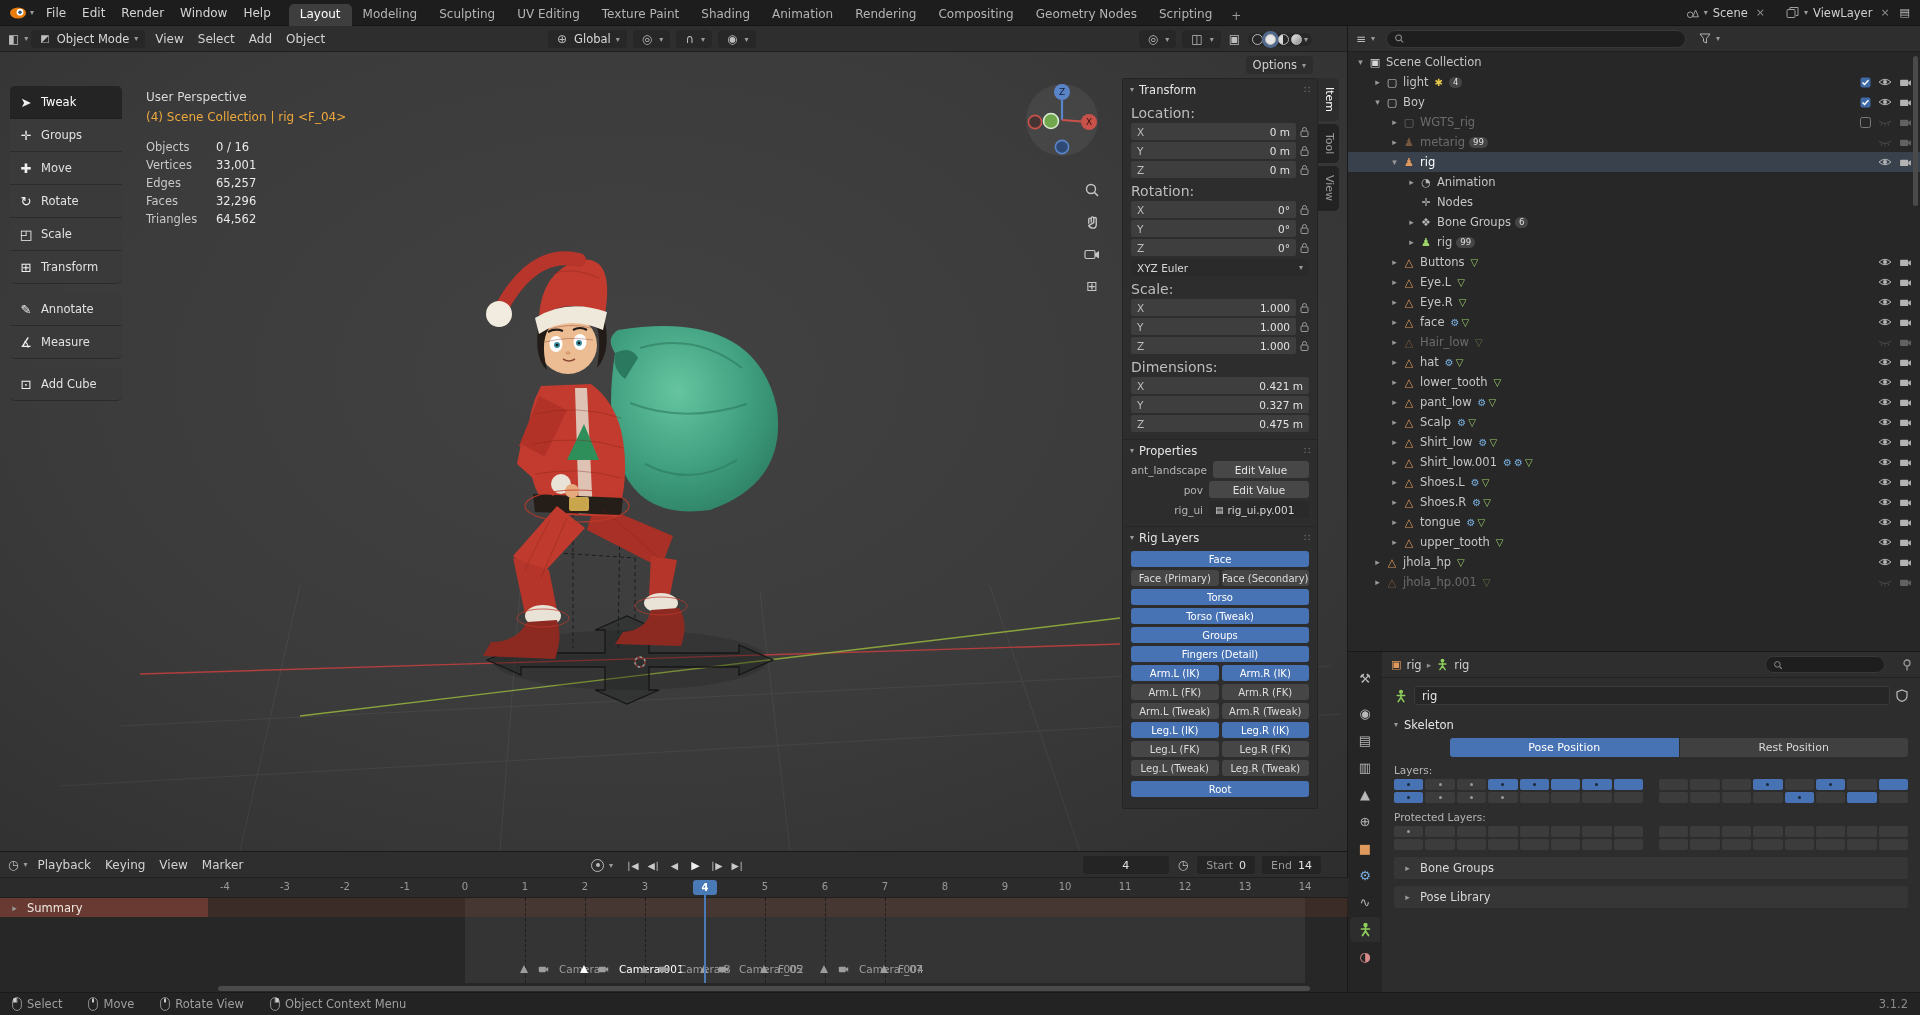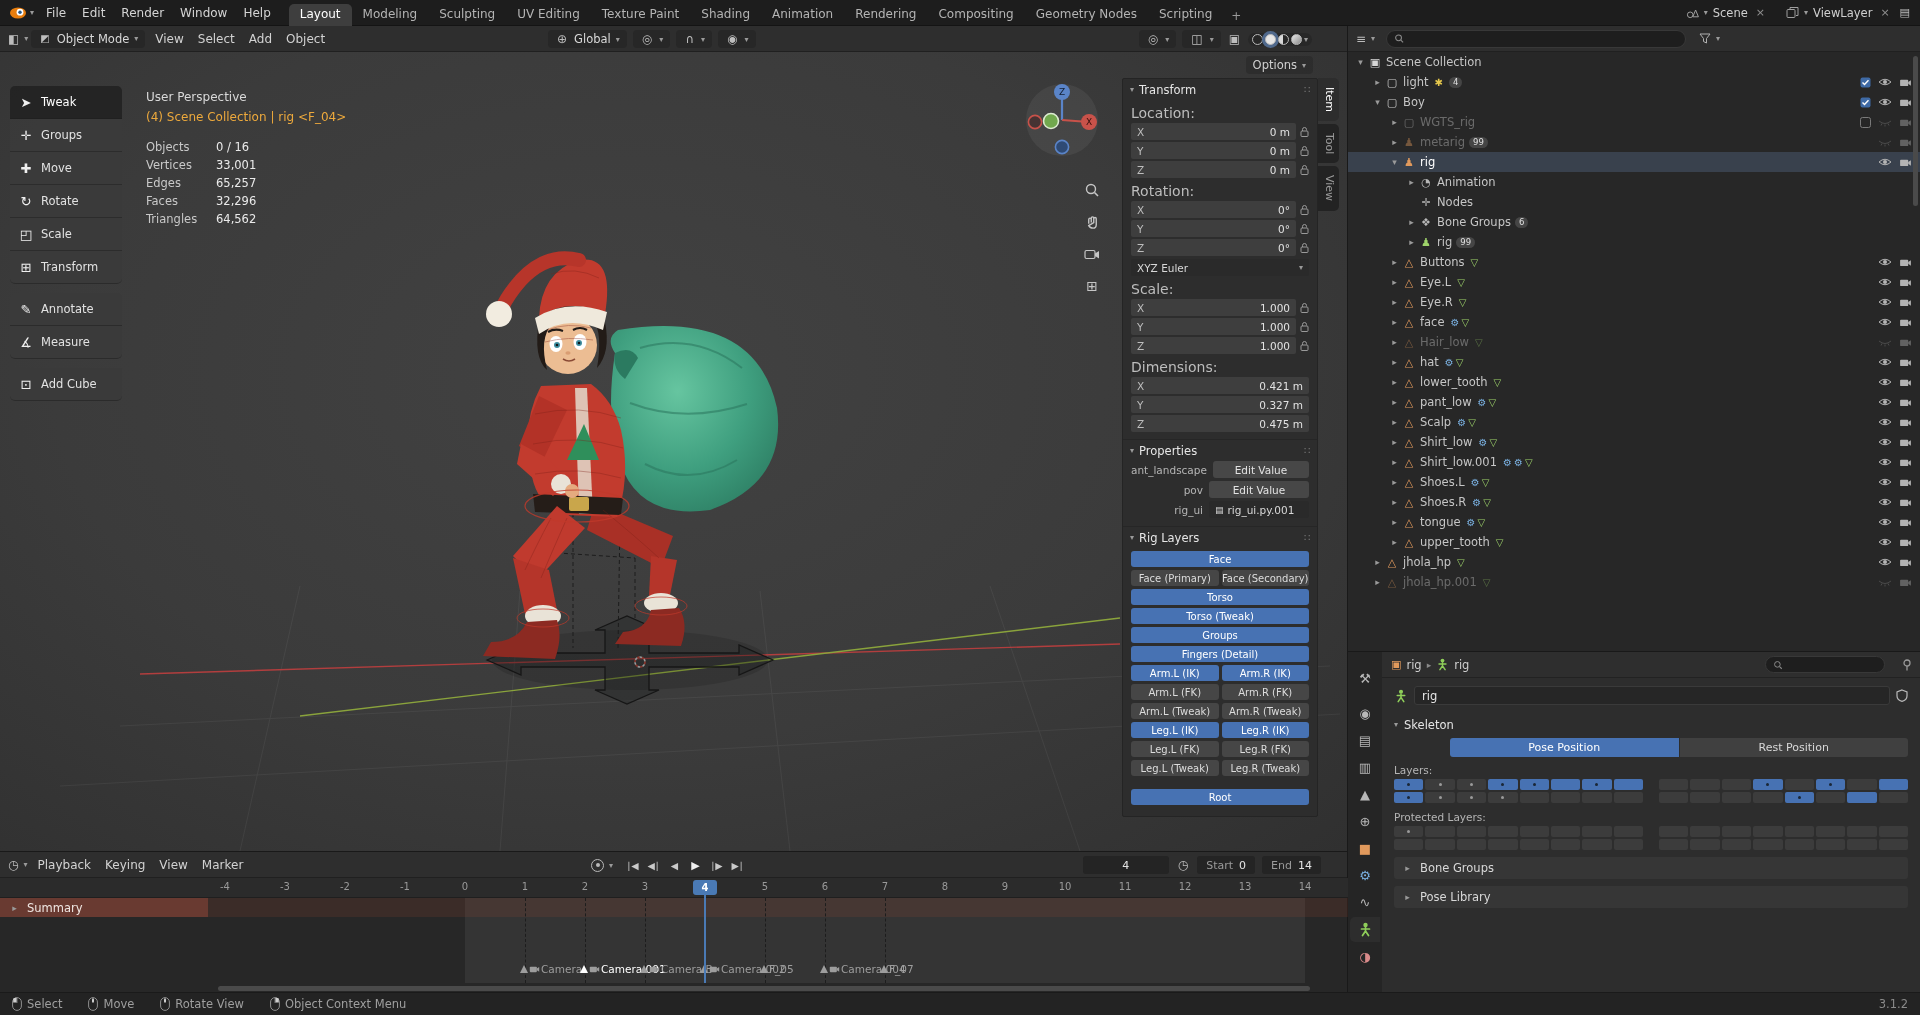--- a/index.html
+++ b/index.html
@@ -84,21 +84,21 @@
     background:#2a2a2a; border-radius:2px; padding:0 6px; font-size:10.5px; color:#d8d8d8; margin:3px 0 2px; }
   .prow { display:flex; align-items:center; gap:6px; margin-bottom:3px; }
   .prow .plbl { flex:0 0 72px; text-align:right; font-size:10.5px; color:#b5b5b5; }
   .pbtn { flex:1; height:17px; background:#474747; border-radius:3px; display:flex; align-items:center; justify-content:center; font-size:10.5px; color:#e2e2e2; }
   .pfield { flex:1; height:17px; background:#2a2a2a; border-radius:3px; display:flex; align-items:center; gap:4px; padding:0 6px; font-size:10.5px; color:#d8d8d8; }
   #np-riglayers-grid { display:grid; grid-template-columns:1fr 1fr; gap:3px; padding:3px 8px 6px; }
   .rlb { height:16px; border-radius:3px; background:#464646; color:#dddddd; font-size:10px;
     display:flex; align-items:center; justify-content:center; white-space:nowrap; overflow:hidden; }
   .rlb.on { background:#4772b3; color:#ffffff; }
   .rlb.full { grid-column:1 / 3; }
-  .rlb.gap { margin-top:10px; }
+  .rlb.gap { margin-top:2px; }
   #np-tabs { position:absolute; left:1318px; top:52px; width:21px; z-index:6; display:flex; flex-direction:column; gap:3px; }
   .nptab { writing-mode:vertical-rl; padding:9px 3px; font-size:11px; background:#232323; color:#9a9a9a; border-radius:0 5px 5px 0; }
   .nptab.active { background:#2d2d2d; color:#ffffff; }
   
   #timeline { position:absolute; left:0; top:825px; width:1348px; height:141px; background:#272727; border-top:1px solid #191919; border-right:1px solid #191919; }
   #tl-transport { position:absolute; left:588px; top:0; height:26px; display:flex; align-items:center; gap:2px; }
   .tpbtn { min-width:19px; height:18px; display:flex; align-items:center; justify-content:center; color:#c9c9c9; font-size:9.5px; border-radius:3px; }
   .tpbtn.play { color:#f0f0f0; font-size:11px; }
   .autokey { width:13px; height:13px; border-radius:50%; border:1.5px solid #b9b9b9; display:flex; align-items:center; justify-content:center; }
   .autokey i { width:4px; height:4px; border-radius:50%; background:#b9b9b9; }
@@ -111,21 +111,21 @@
   #tl-ruler { position:absolute; left:0; top:0; right:0; height:20px; background:#2b2b2b; border-bottom:1px solid #1f1f1f; }
   .tick { position:absolute; top:3px; width:30px; text-align:center; font-size:10px; color:#9a9a9a; }
   #tl-summary-left { position:absolute; left:0; top:20px; width:208px; height:19px; background:#693a31;
     display:flex; align-items:center; gap:6px; padding:0 8px; color:#efe6e2; font-size:11.5px; }
   #tl-summary-band { position:absolute; left:208px; right:0; top:20px; height:19px; background:rgba(165,72,52,.16); }
   .mline { position:absolute; top:20px; bottom:10px; width:0; border-left:1px dashed #1d1d1d; }
   #playhead-line { position:absolute; top:17px; bottom:10px; width:2px; background:#4a7ab5; z-index:3; }
   #playhead-chip { position:absolute; top:2px; width:24px; height:15px; background:#4a7ab5; border-radius:3px; z-index:4;
     color:#fff; font-size:10px; font-weight:bold; display:flex; align-items:center; justify-content:center; }
   #tl-markers { position:absolute; left:0; right:0; bottom:10px; height:24px; }
-  .marker { position:absolute; top:4px; display:flex; align-items:center; gap:1px; }
+  .marker { position:absolute; top:4px; display:flex; align-items:center; gap:10px; }
   .mtri { width:0; height:0; border-left:4.5px solid transparent; border-right:4.5px solid transparent; border-bottom:8px solid #9d9d9d; }
   .marker.sel .mtri { border-bottom-color:#ffffff; }
   .mlabel { font-size:10.5px; color:#9d9d9d; white-space:nowrap; }
   .marker.sel .mlabel { color:#ffffff; }
   #tl-hscroll { position:absolute; left:218px; bottom:2px; width:1092px; height:5px; background:#4a4a4a; border-radius:3px; }
   
   #rightcol { position:absolute; left:1348px; top:0; width:572px; height:966px; }
   #outliner { position:absolute; left:0; top:0; width:572px; height:626px; background:#272727; border-bottom:1px solid #191919; }
   #ol-search { flex:1; max-width:300px; height:18px; background:#1e1e1e; border:1px solid #383838; border-radius:9px;
     margin:0 8px; display:flex; align-items:center; gap:5px; padding:0 7px; }

